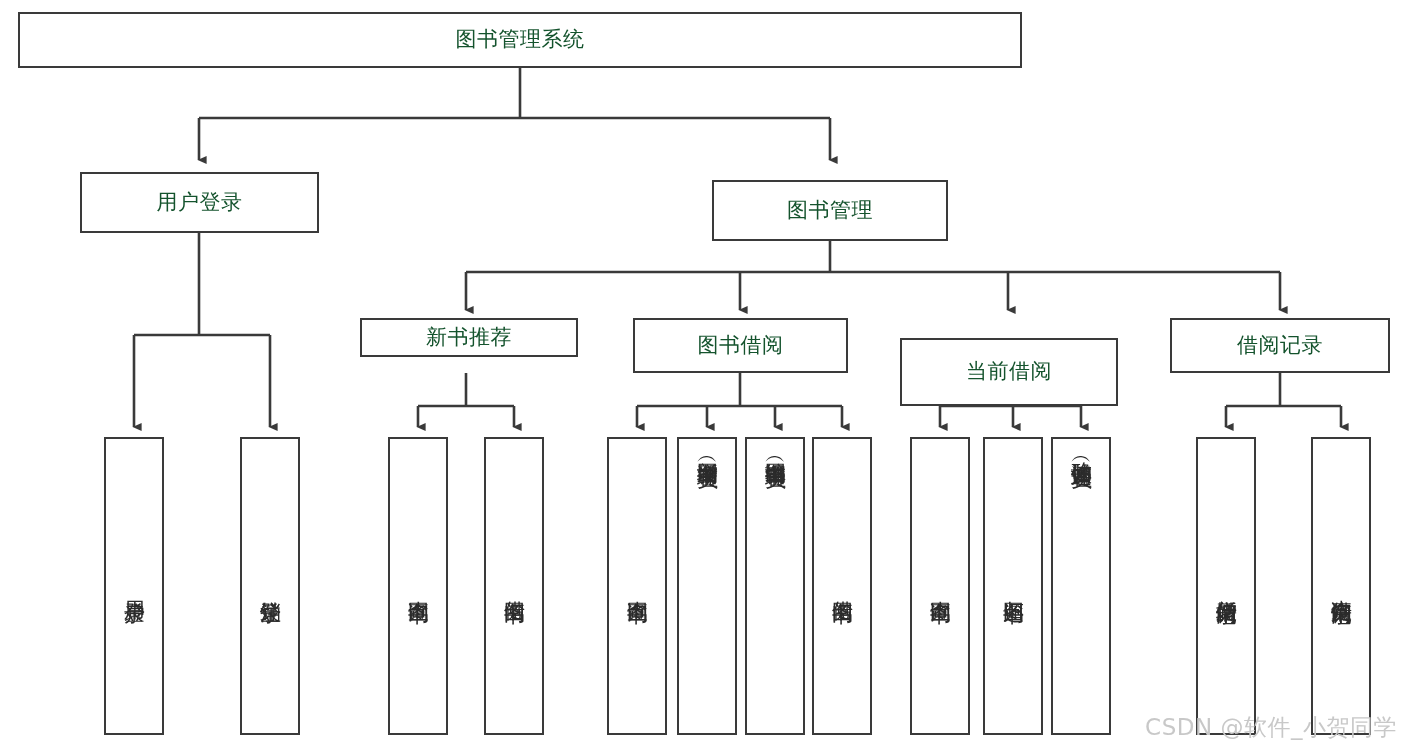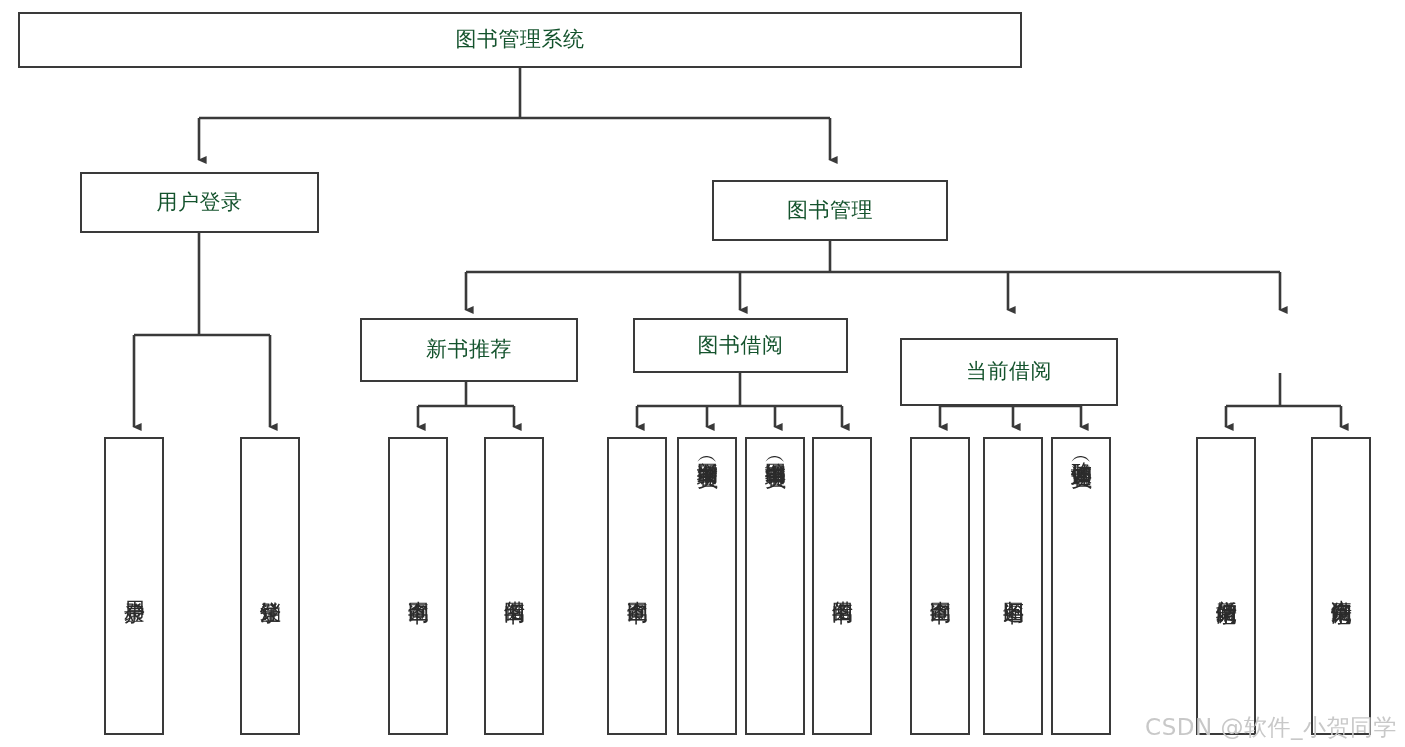--- a/index.html
+++ b/index.html
@@ -132,29 +132,32 @@
     <span class="node-label">图书管理系统</span>
   </div>
 
   <div class="node" style="left:80px; top:172px; width:239px; height:61px;">
     <span class="node-label">用户登录</span>
   </div>
   <div class="node" style="left:712px; top:172px; width:236px; height:61px;margin-top:8px;">
     <span class="node-label">图书管理</span>
   </div>
 
-  <div class="node" style="left:360px; top:318px; width:218px; height:64px;">
+  <div class="node" style="left:360px; top:318px; width:218px; height:39px;">
     <span class="node-label">新书推荐</span>
   </div>
   <div class="node" style="left:633px; top:318px; width:215px; height:55px;">
     <span class="node-label">图书借阅</span>
   </div>
   <div class="node" style="left:900px; top:318px; width:218px; height:68px;margin-top:20px;">
     <span class="node-label">当前借阅</span>
   </div>
+  <div class="node" style="left:1170px; top:318px; width:220px; height:55px;">
+    <span class="node-label">借阅记录</span>
+  </div>
 
   <div class="leaf align-center" style="left:104px; top:437px; width:60px; height:298px;">
     <span class="leaf-label">用户登录</span>
   </div>
   <div class="leaf align-center" style="left:240px; top:437px; width:60px; height:298px;">
     <span class="leaf-label">注销登录</span>
   </div>
 
   <div class="leaf align-center" style="left:388px; top:437px; width:60px; height:298px;">
     <span class="leaf-label">查询图书</span>

